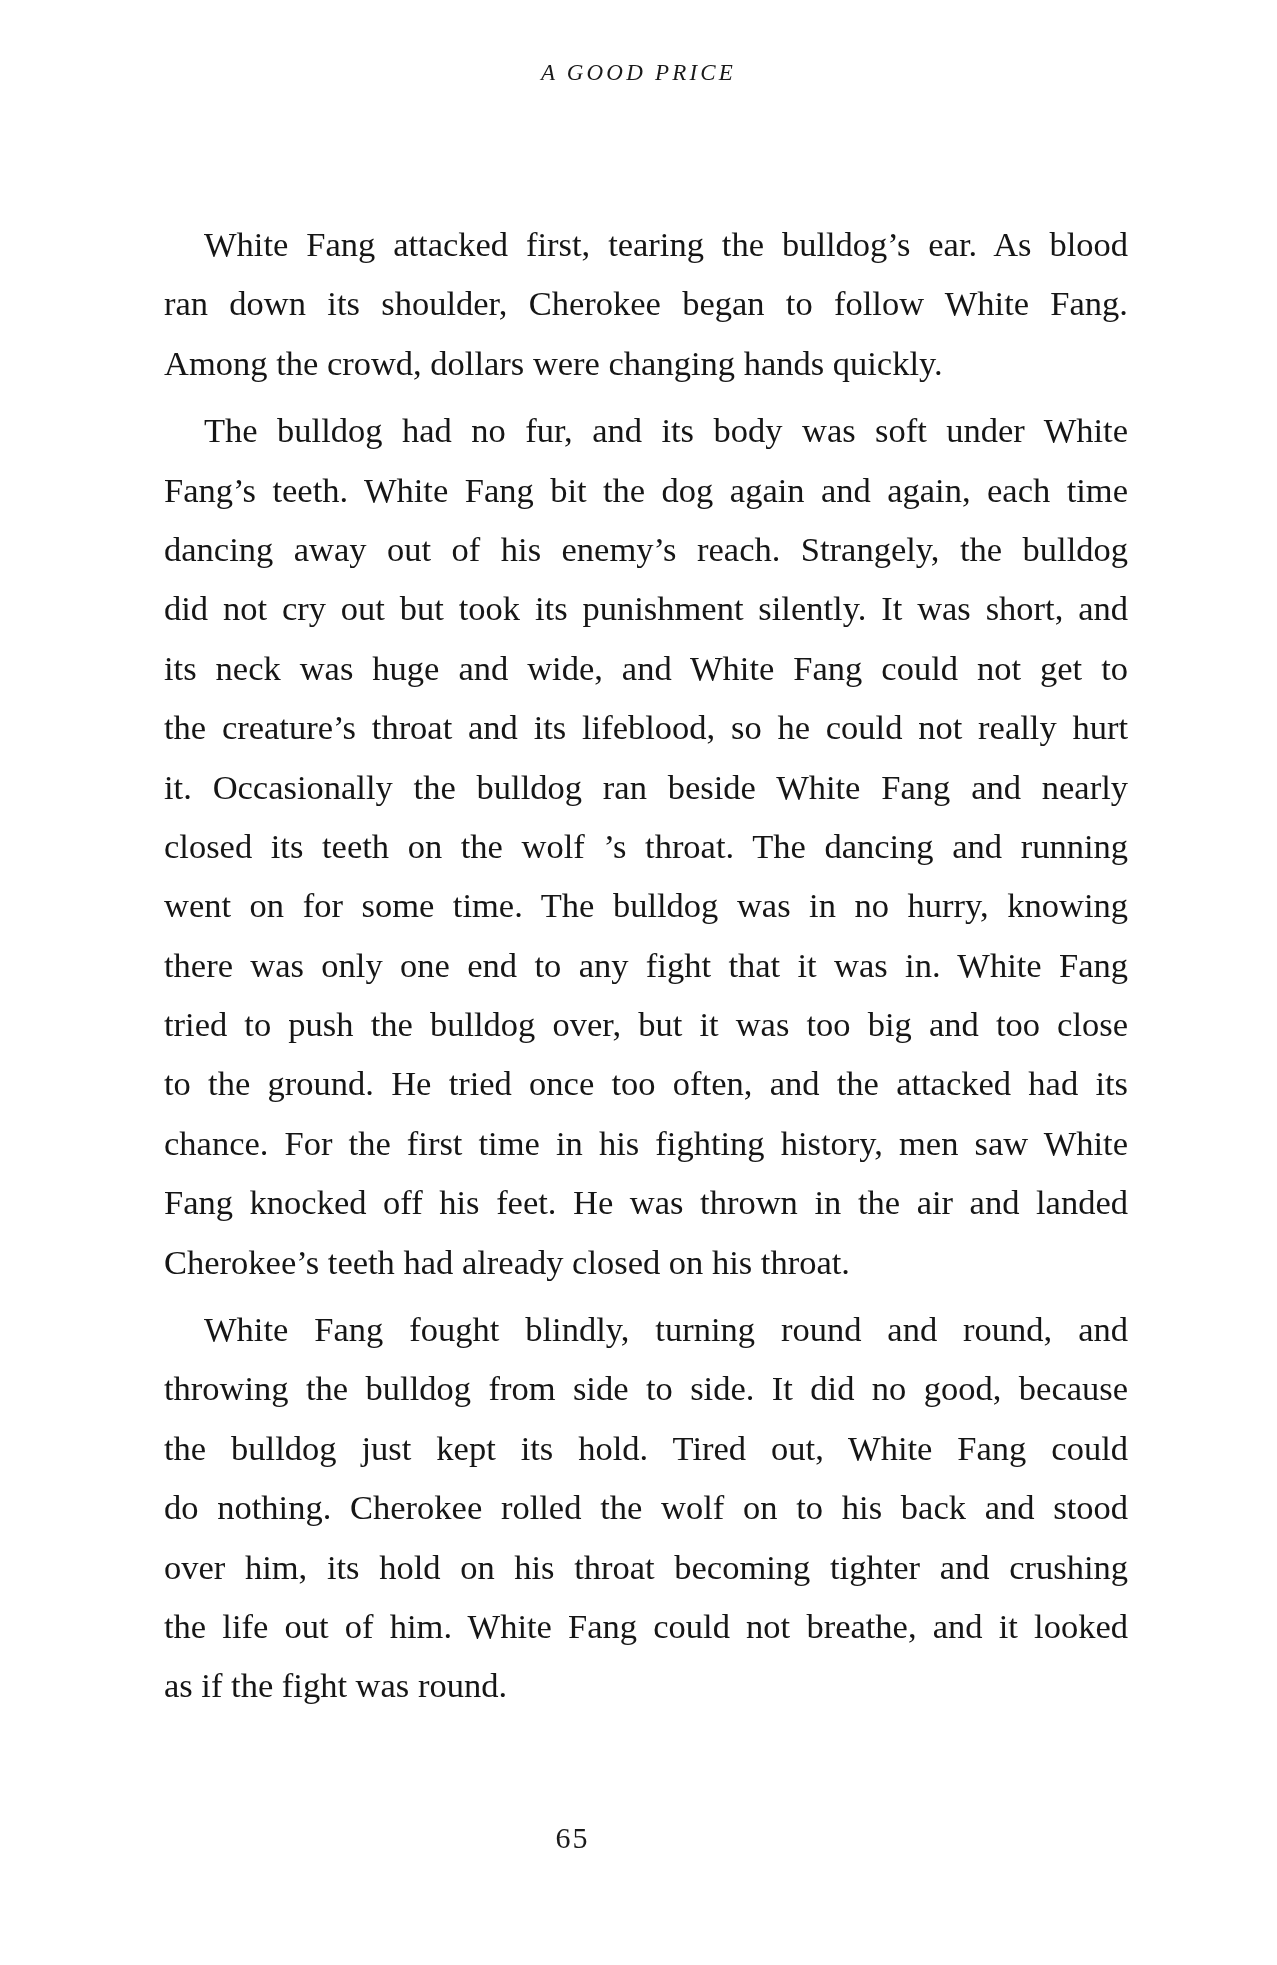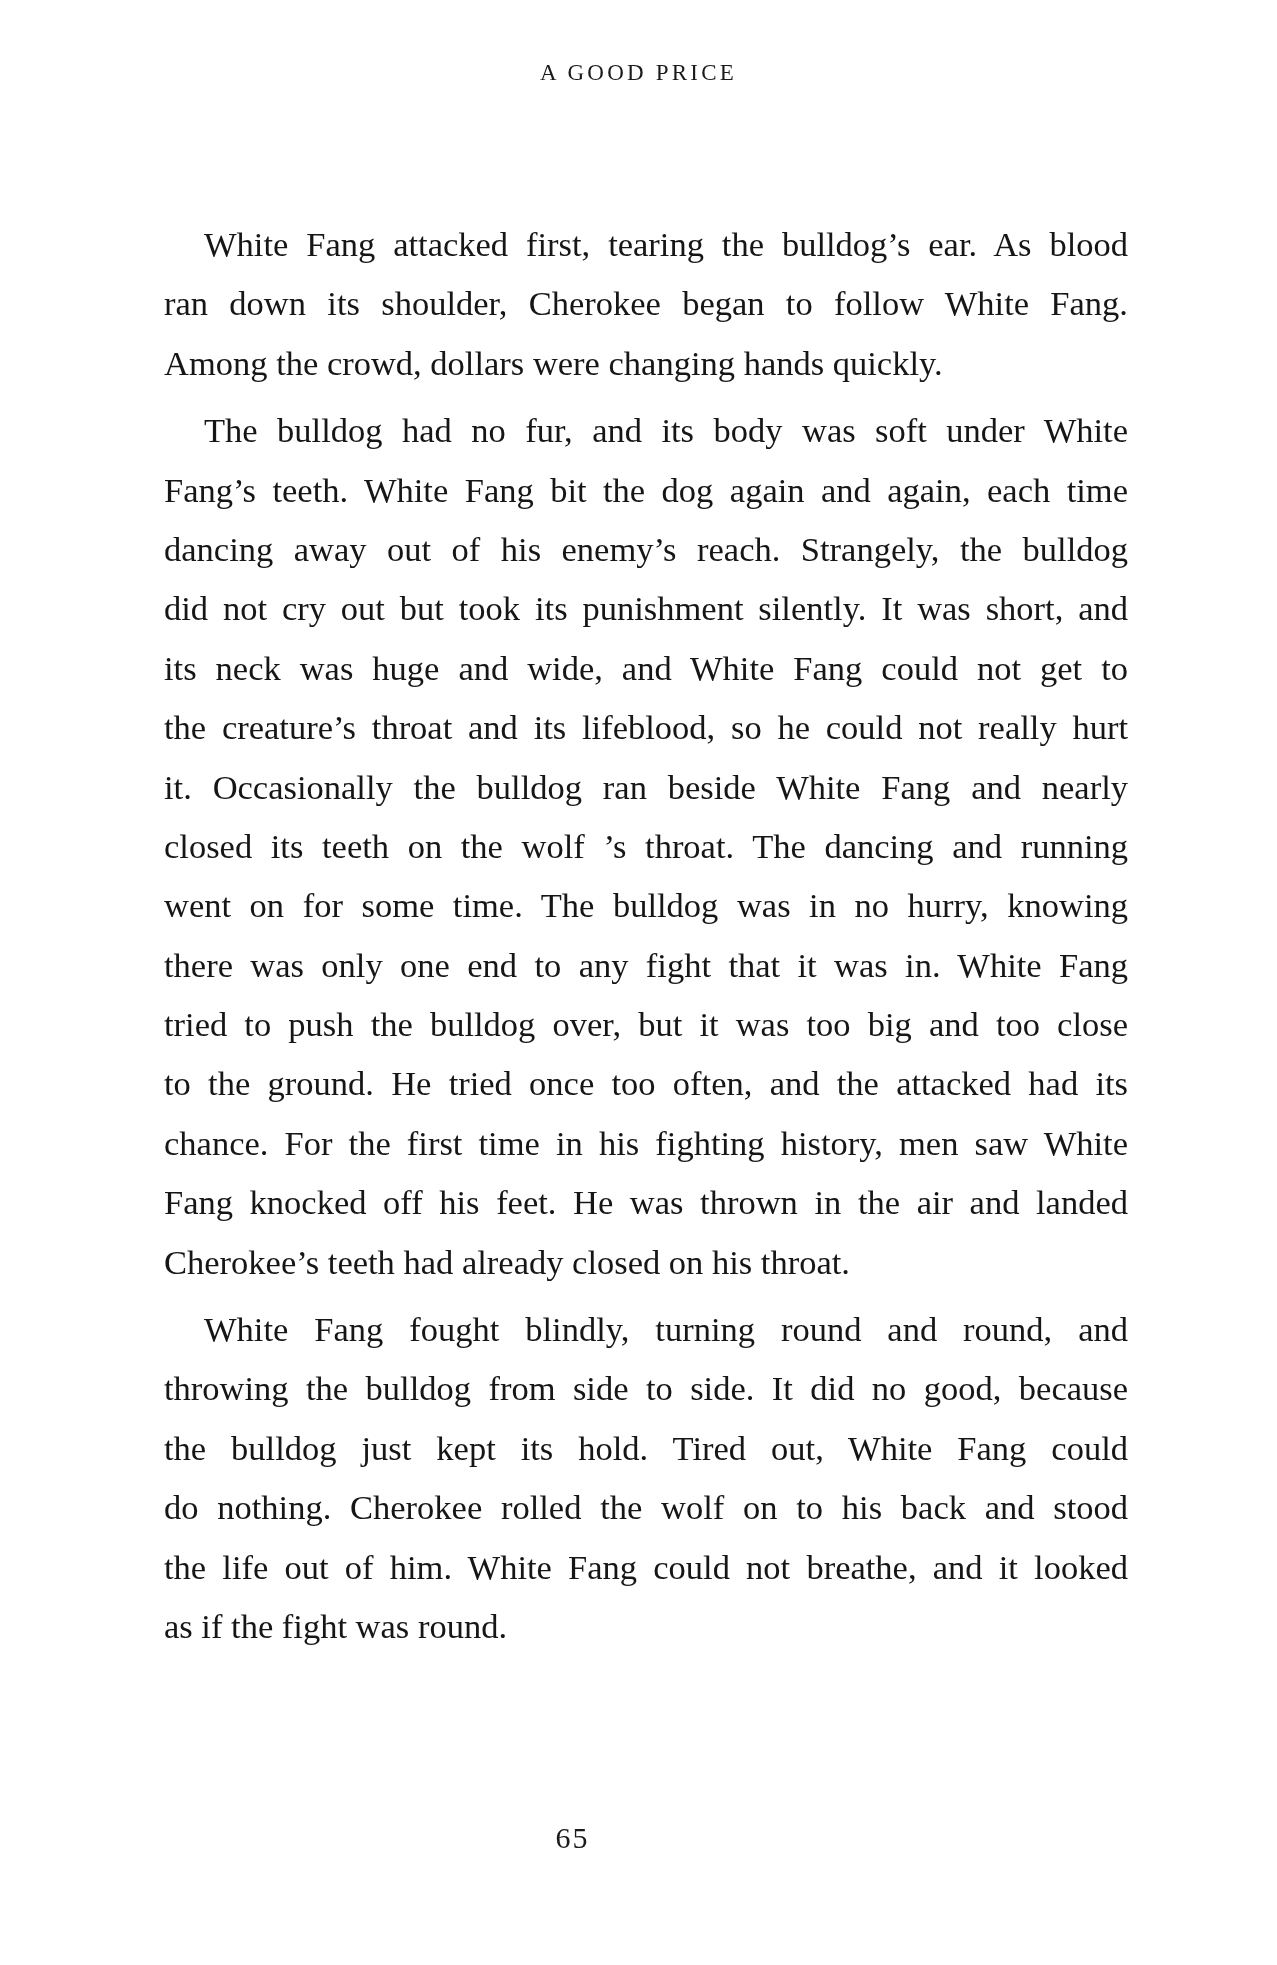--- a/index.html
+++ b/index.html
@@ -18,20 +18,21 @@
   .running-head {
     position: absolute;
     top: 58px;
     left: 0;
     width: 1277px;
     text-align: center;
     font-size: 23px;
     letter-spacing: 3.2px;
     line-height: 30px;
     color: #1a1a1a;
+    font-style: italic;
   }
   .body-text {
     position: absolute;
     top: 207px;
     left: 156px;
     width: 980px;
     font-size: 34.5px;
     line-height: 59.4px;
   }
   .para {
@@ -90,18 +91,19 @@
     <span class="line">to the ground. He tried once too often, and the attacked had its</span>
     <span class="line">chance. For the first time in his fighting history, men saw White</span>
     <span class="line">Fang knocked off his feet. He was thrown in the air and landed</span>
     <span class="line last">Cherokee’s teeth had already closed on his throat.</span>
   </p>
   <p class="para">
     <span class="line first">White Fang fought blindly, turning round and round, and</span>
     <span class="line">throwing the bulldog from side to side. It did no good, because</span>
     <span class="line">the bulldog just kept its hold. Tired out, White Fang could</span>
     <span class="line">do nothing. Cherokee rolled the wolf on to his back and stood</span>
+    <span class="line">over him, its hold on his throat becoming tighter and crushing</span>
     <span class="line">the life out of him. White Fang could not breathe, and it looked</span>
     <span class="line last">as if the fight was round.</span>
   </p>
 </div>
 
 <div class="page-number">65</div>
 
 </body></html>

